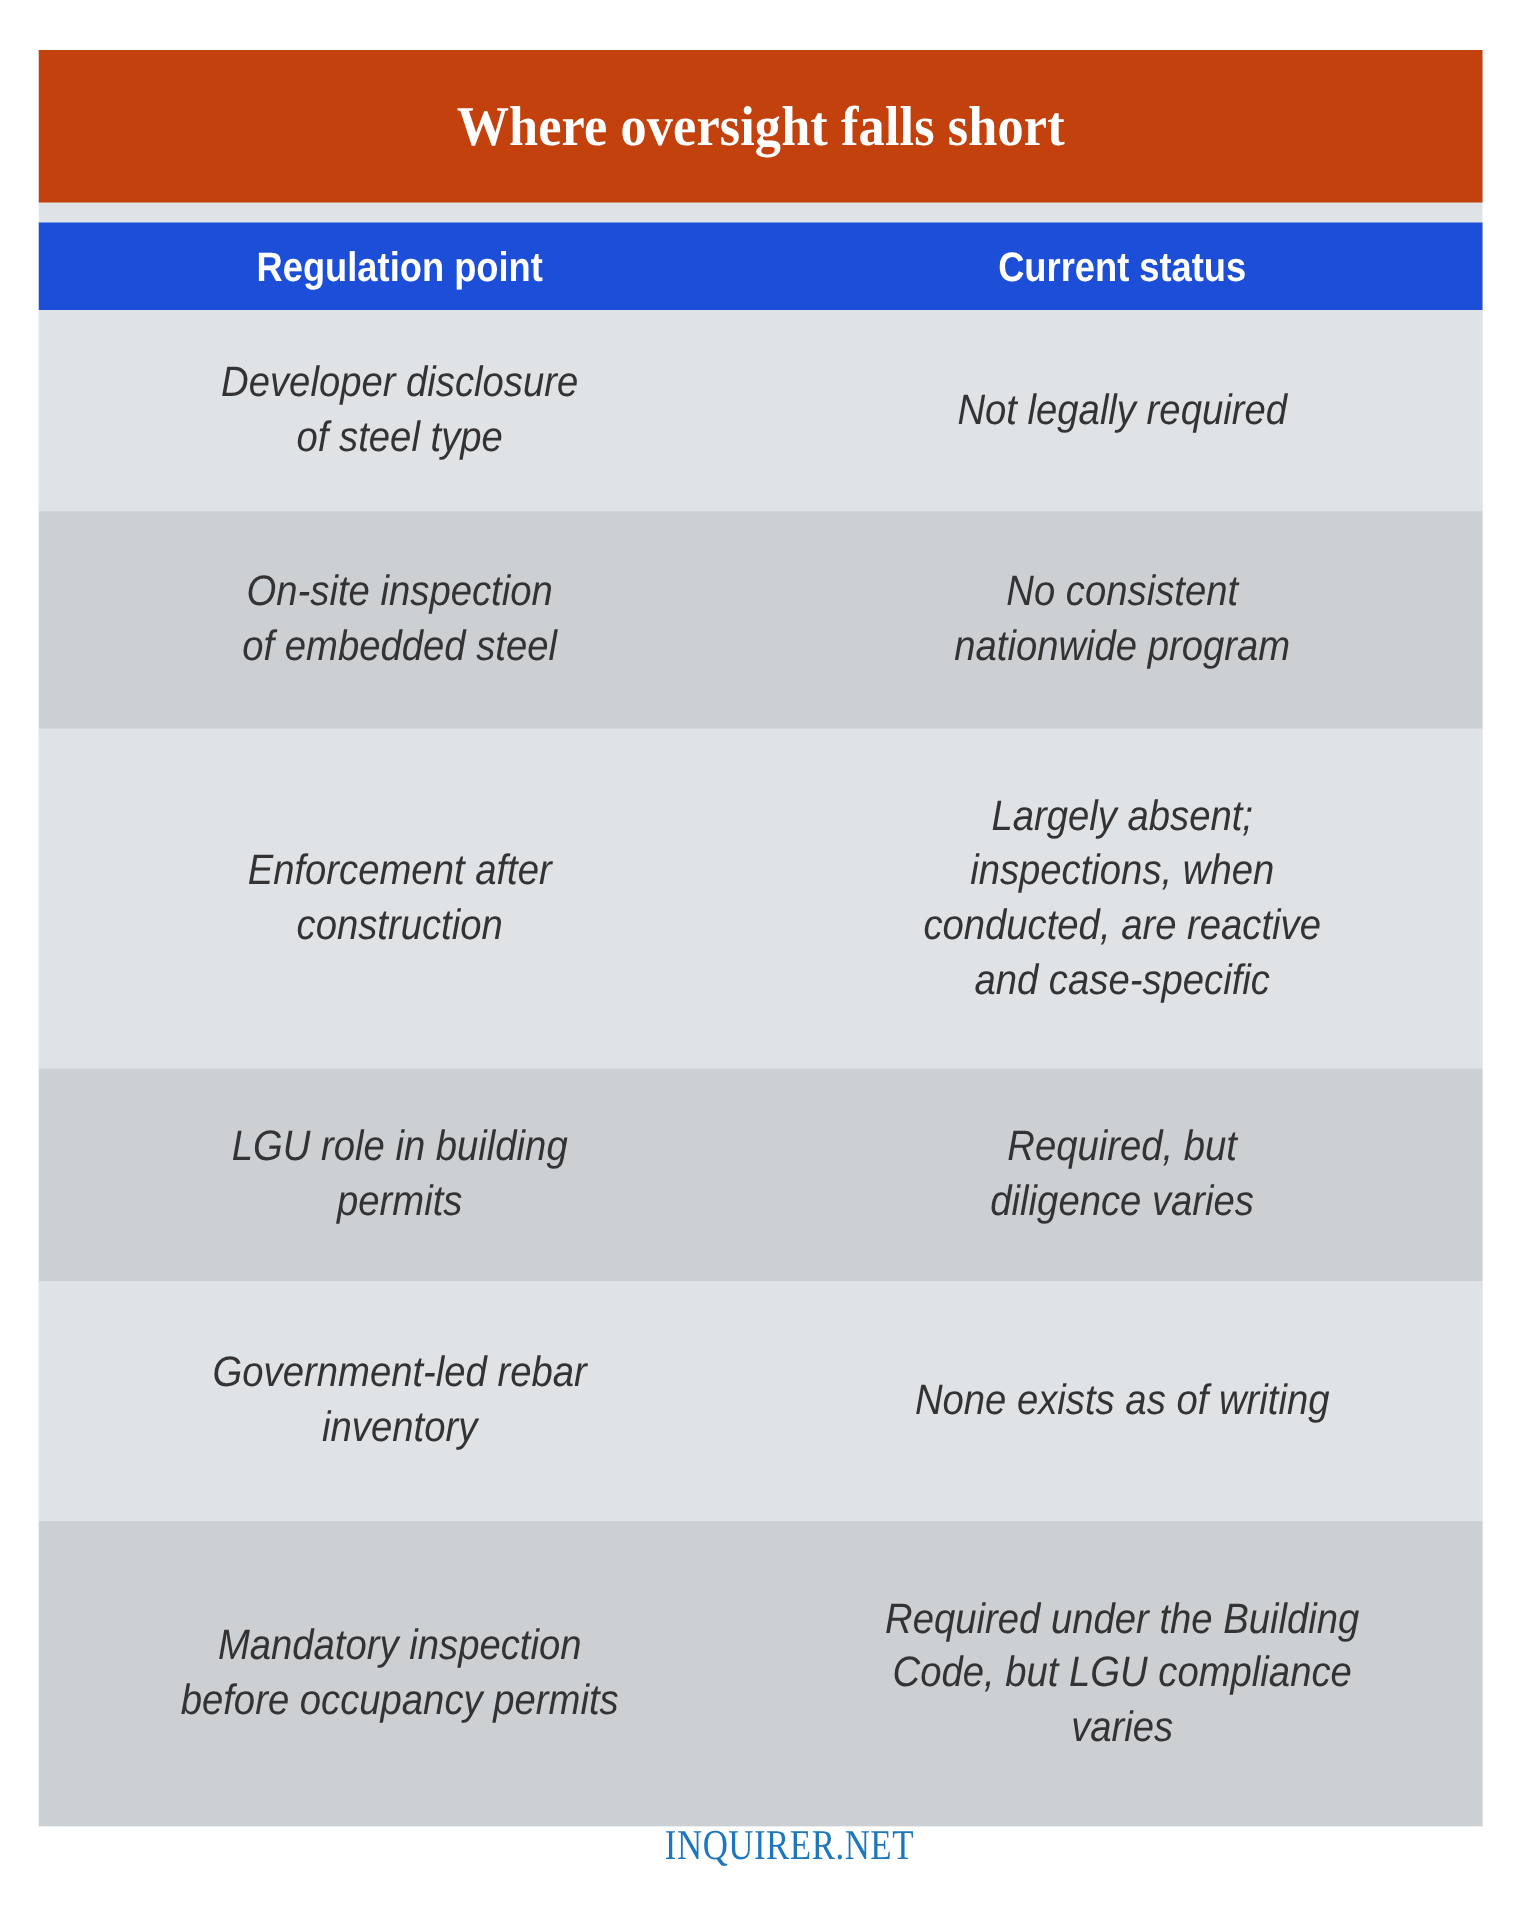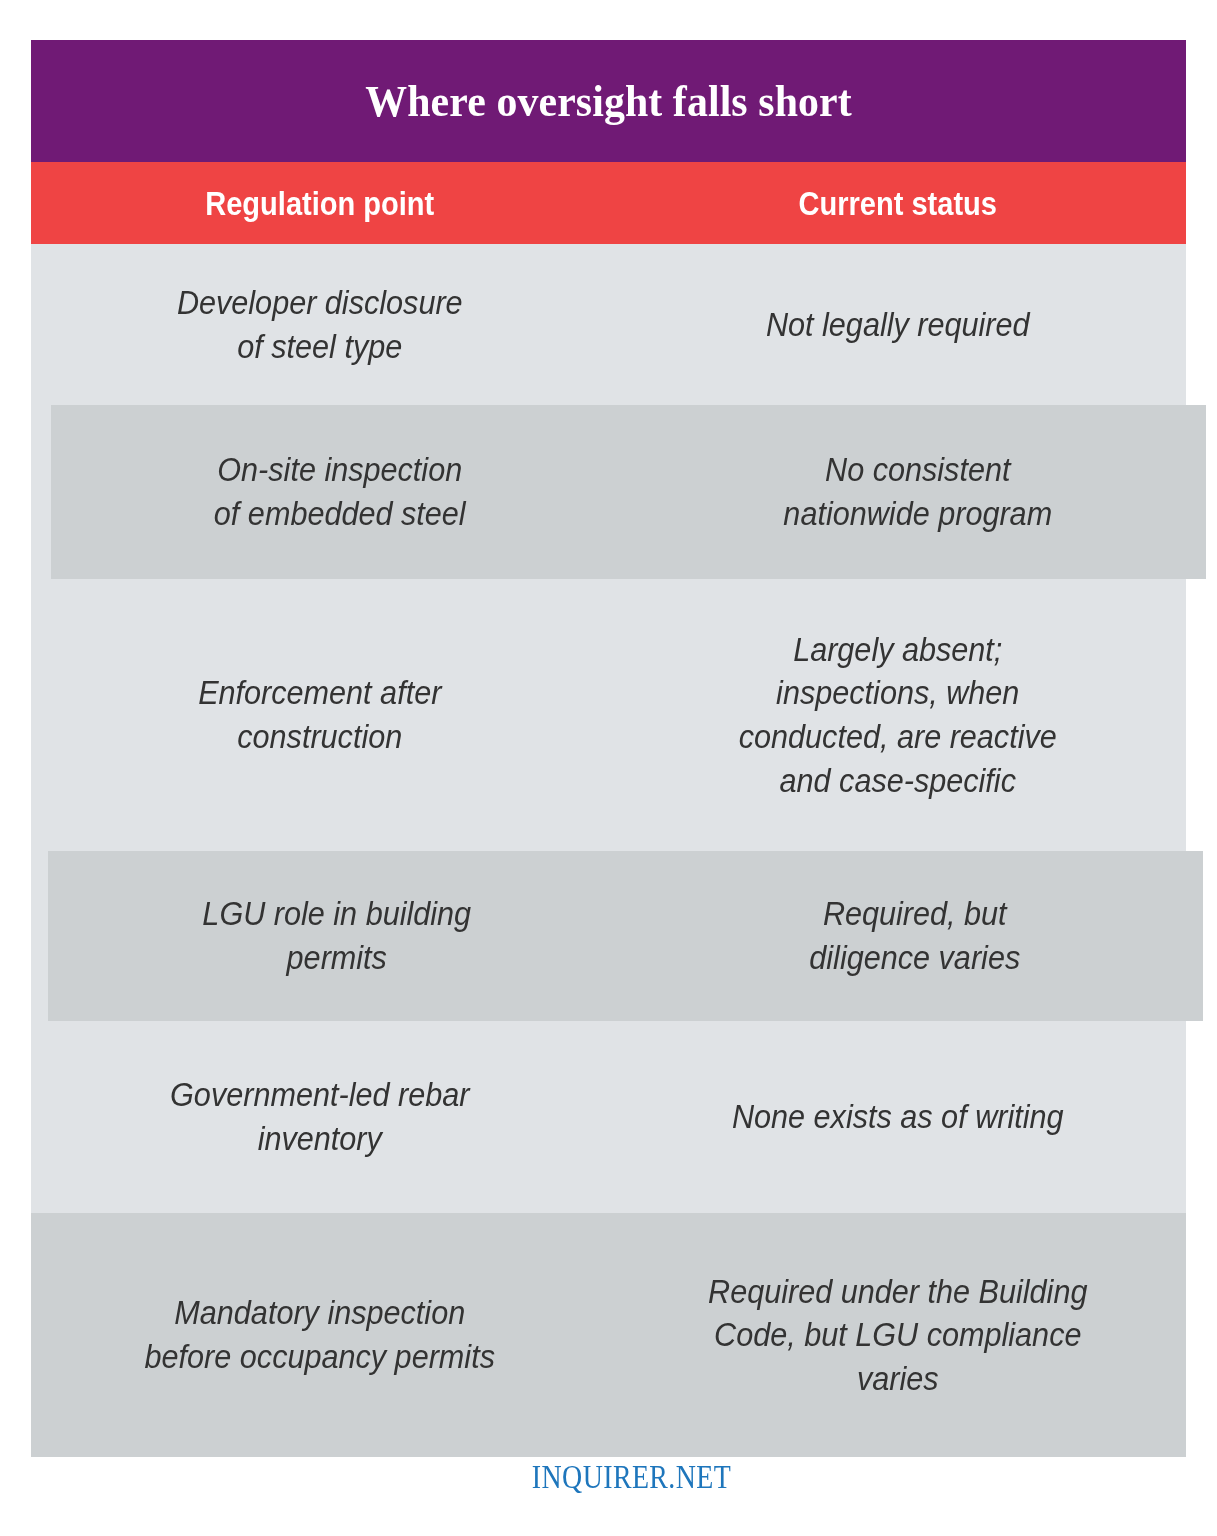--- a/index.html
+++ b/index.html
@@ -31,46 +31,47 @@
     left: 31px;
     top: 40px;
     width: 1155px;
     background: #e0e3e6;
   }
 
   
   .title-bar {
     width: 100%;
     height: 122px;
-    background: #701a75;
+    background: #c2410c;
     display: flex;
     align-items: center;
     justify-content: center;
     box-sizing: border-box;
   }
   .title-text {
     color: #ffffff;
     font-family: "Liberation Serif", "DejaVu Serif", serif;
     font-weight: bold;
     font-size: 45px;
     letter-spacing: 0.1px;
     line-height: 1;
     text-align: center;
     transform: scaleX(0.93);
     white-space: nowrap;
   }
 
   
   .header-row {
     width: 100%;
-    height: 82px;
-    background: #ef4444;
+    height: 70px;
+    background: #1d4ed8;
     display: flex;
     align-items: center;
     box-sizing: border-box;
+    margin-top: 16px;
   }
   .header-cell {
     color: #ffffff;
     font-family: "Liberation Sans", sans-serif;
     font-weight: bold;
     font-size: 33px;
     line-height: 1;
     text-align: center;
     transform: scaleX(0.88);
     white-space: nowrap;
@@ -96,23 +97,23 @@
     font-style: italic;
     font-size: 34px;
     line-height: 1.28;
     text-align: center;
     transform: scaleX(0.9);
   }
   .cell.reg    { width: 50%; }
   .cell.status { width: 50%; }
 
   .r1 { height: 161px; justify-content: flex-end; }
-  .r2 { height: 174px; margin-left: 20px; }
+  .r2 { height: 174px; }
   .r3 { height: 272px; }
-  .r4 { height: 170px; margin-left: 17px; }
+  .r4 { height: 170px; }
   .r5 { height: 192px; align-items: center; }
   .r6 { height: 244px; }
 
   
   .footer {
     position: absolute;
     left: 0;
     top: 1458px;
     width: 1217px;
     text-align: center;

